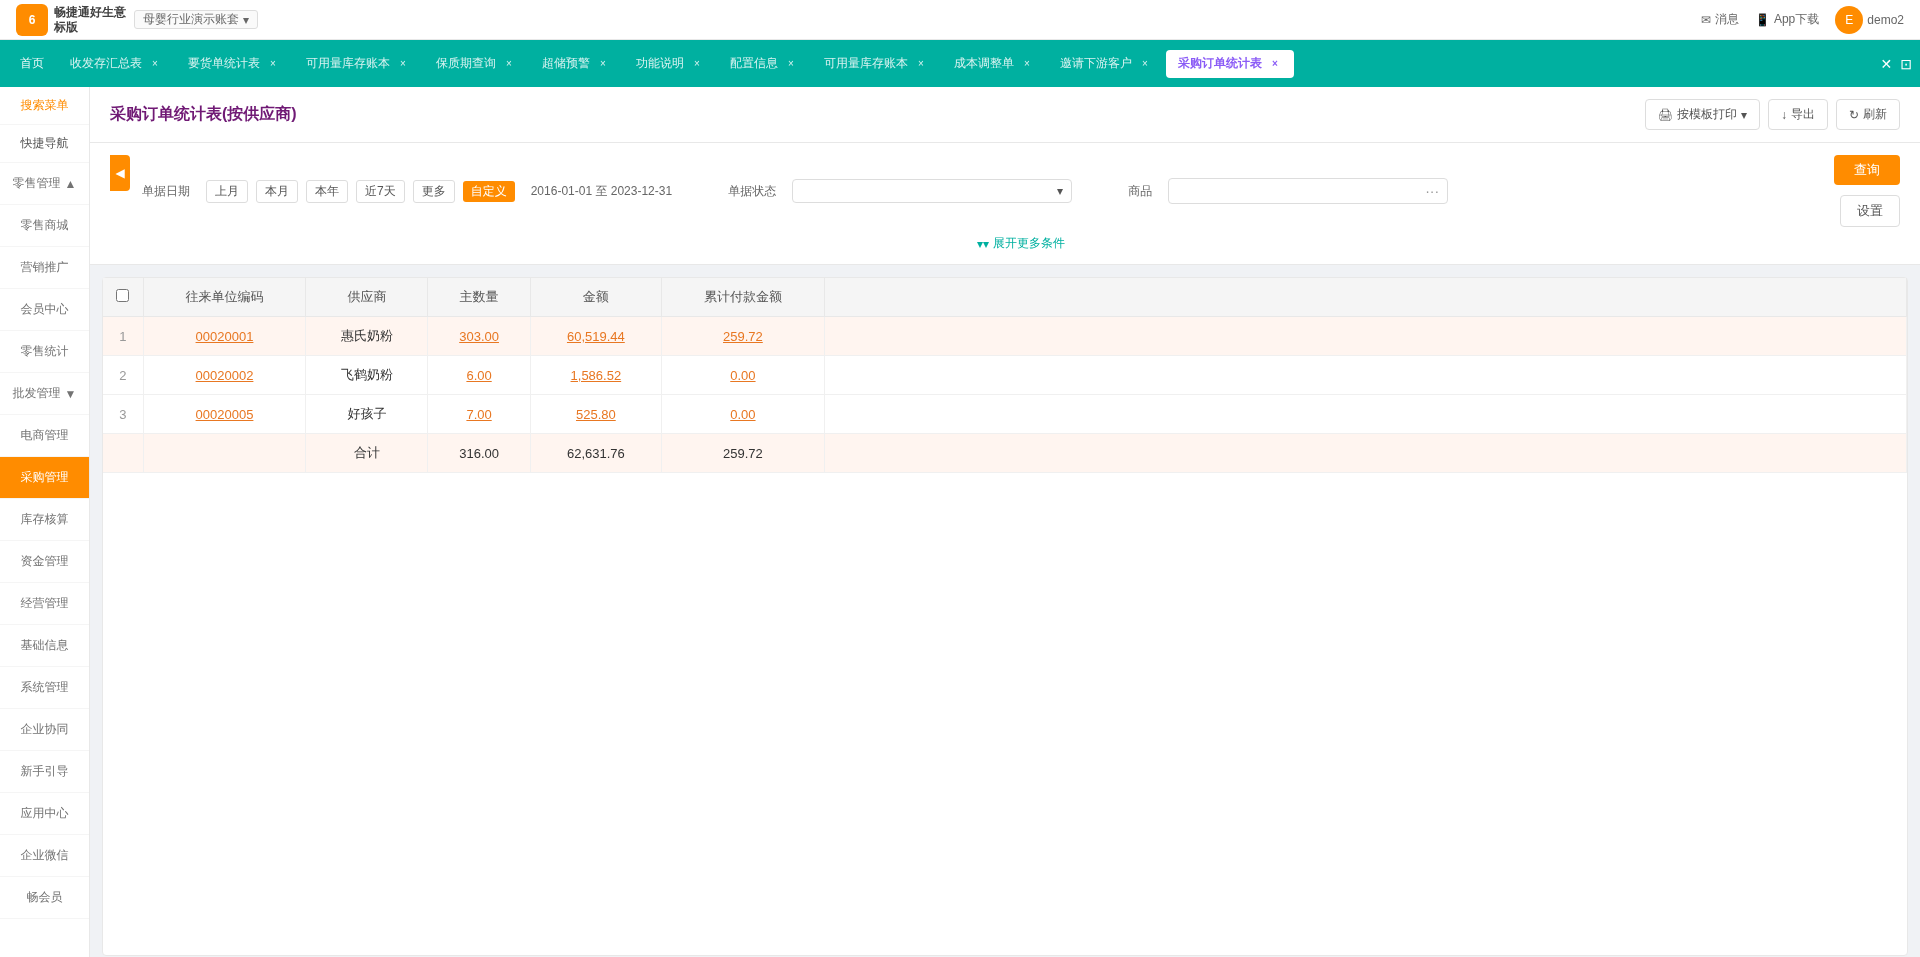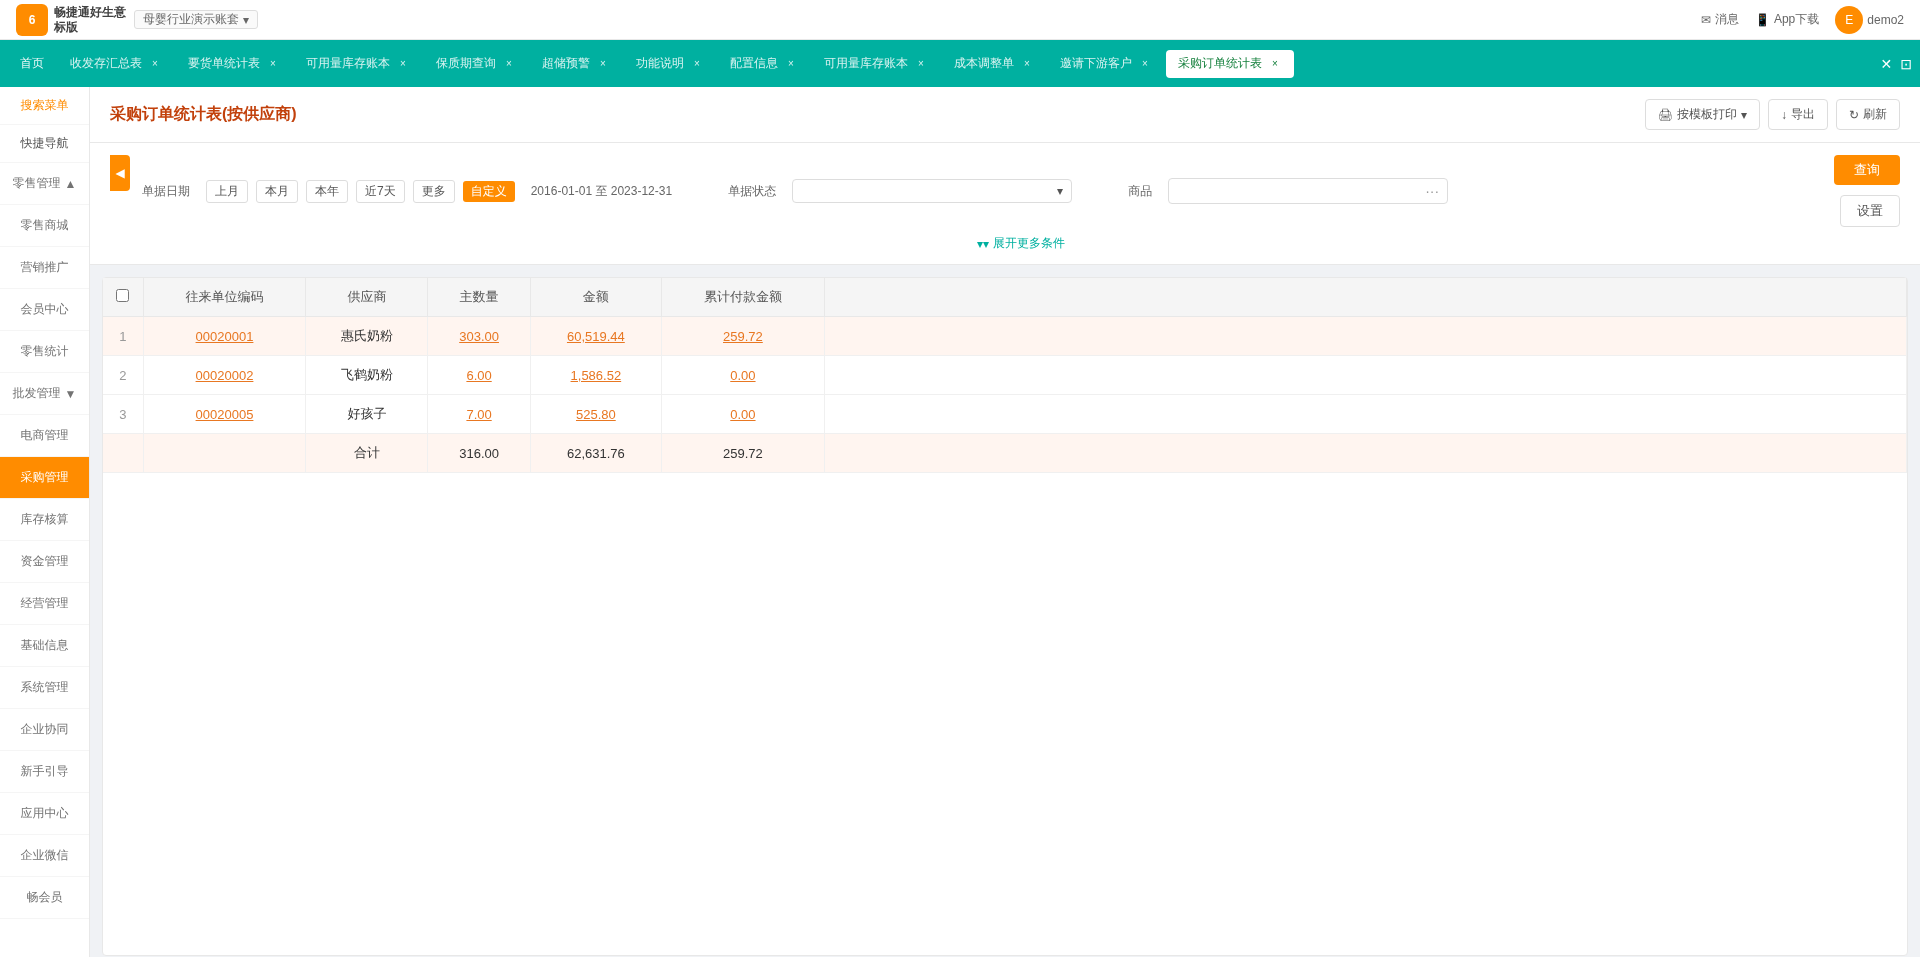--- a/index.html
+++ b/index.html
@@ -12,38 +12,38 @@
     .logo-icon { width: 32px; height: 32px; background: #ff8c00; border-radius: 6px; display: flex; align-items: center; justify-content: center; color: white; font-size: 12px; font-weight: bold; }
     .logo-text { color: #404040; font-size: 12px; font-weight: bold; line-height: 1.2; }
     .org-selector { display: flex; align-items: center; gap: 4px; color: #666; font-size: 12px; cursor: pointer; padding: 0 8px; border: 1px solid #ddd; border-radius: 3px; background: #fafafa; }
     .top-bar-right { display: flex; align-items: center; gap: 16px; }
     .top-bar-btn { display: flex; align-items: center; gap: 4px; color: #666; font-size: 12px; cursor: pointer; }
     .avatar { width: 28px; height: 28px; border-radius: 50%; background: #ff8c00; display: flex; align-items: center; justify-content: center; color: white; font-size: 12px; }
 
     
     .nav-tabs { height: 47px; background: #00b0a0; display: flex; align-items: center; padding: 0 8px; gap: 2px; overflow-x: auto; }
     .nav-tab { height: 28px; padding: 0 12px; display: flex; align-items: center; gap: 6px; color: rgba(255,255,255,0.85); font-size: 12px; cursor: pointer; border-radius: 4px; white-space: nowrap; }
-    .nav-tab.active { background: #fff; color: #15803d; font-weight: 400; }
+    .nav-tab.active { background: #fff; color: #8b5cf6; font-weight: 700; }
     .nav-tab .close-btn { width: 14px; height: 14px; display: flex; align-items: center; justify-content: center; border-radius: 50%; font-size: 10px; }
     .nav-tab-home { color: rgba(255,255,255,0.9); }
     .tab-actions { margin-left: auto; display: flex; align-items: center; gap: 8px; color: white; font-size: 14px; }
 
     
     .layout { display: flex; height: calc(957px - 76px); }
     .sidebar { width: 90px; background: #fff; border-right: 1px solid #e8e8e8; display: flex; flex-direction: column; overflow-y: auto; }
     .sidebar-item { padding: 12px 8px; text-align: center; cursor: pointer; font-size: 12px; color: #737373; border-bottom: 1px solid #f5f5f5; }
     .sidebar-item.active { background: #ff8c00; color: #fff; }
     .sidebar-item.with-arrow { display: flex; align-items: center; justify-content: center; gap: 4px; }
     .sidebar-search { padding: 10px 8px; text-align: center; font-size: 12px; color: #ff8c00; cursor: pointer; border-bottom: 1px solid #f5f5f5; }
     .sidebar-nav { padding: 10px 8px; text-align: center; font-size: 12px; color: #555; cursor: pointer; border-bottom: 1px solid #f5f5f5; }
 
     
     .main { flex: 1; display: flex; flex-direction: column; background: #f0f2f5; overflow: auto; }
     .page-header { background: #fff; padding: 12px 20px; border-bottom: 1px solid #e8e8e8; display: flex; align-items: center; justify-content: space-between; }
-    .page-title { font-size: 16px; font-weight: bold; color: #c2410c; }
+    .page-title { font-size: 16px; font-weight: bold; color: #701a75; }
     .page-header-actions { display: flex; align-items: center; gap: 8px; }
     .btn-template { display: flex; align-items: center; gap: 4px; padding: 6px 12px; border: 1px solid #ddd; border-radius: 4px; background: #fff; color: #555; font-size: 12px; cursor: pointer; }
     .btn-export { display: flex; align-items: center; gap: 4px; padding: 6px 12px; border: 1px solid #ddd; border-radius: 4px; background: #fff; color: #555; font-size: 12px; cursor: pointer; }
     .btn-refresh { display: flex; align-items: center; gap: 4px; padding: 6px 12px; border: 1px solid #ddd; border-radius: 4px; background: #fff; color: #555; font-size: 12px; cursor: pointer; }
 
     
     .filter-area { background: #fff; padding: 12px 20px; border-bottom: 1px solid #e8e8e8; }
     .filter-row { display: flex; align-items: center; gap: 16px; margin-bottom: 8px; }
     .filter-label { color: #666; font-size: 12px; white-space: nowrap; }
     .filter-quick-btns { display: flex; gap: 8px; align-items: center; }

